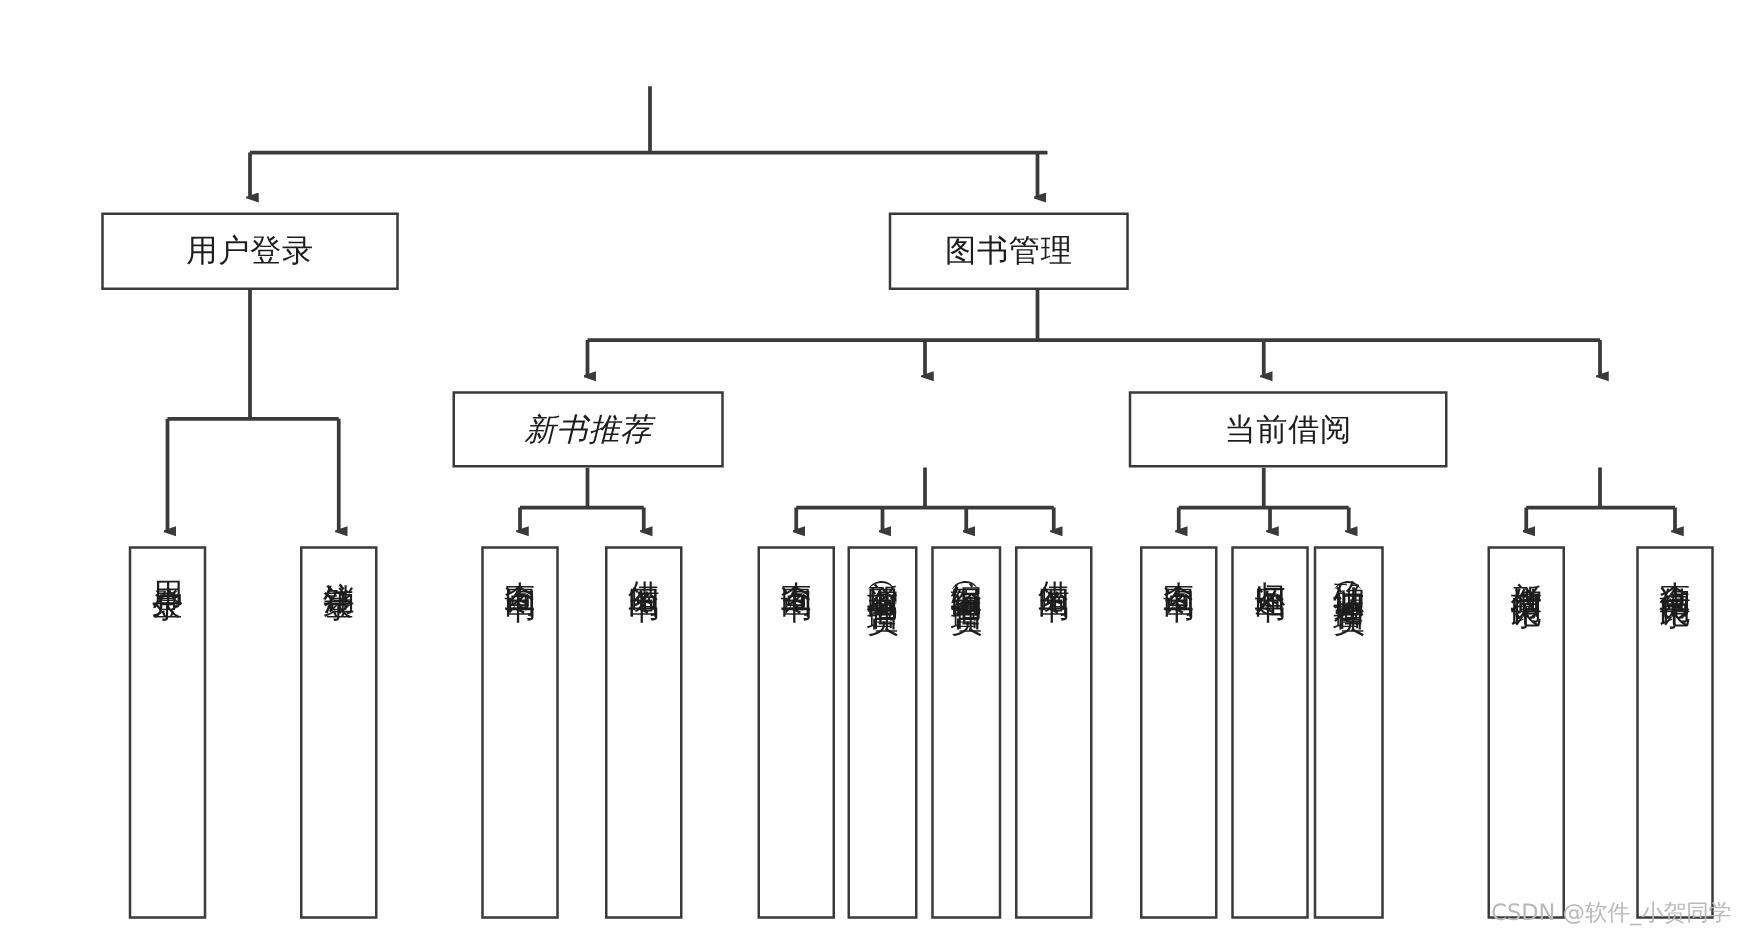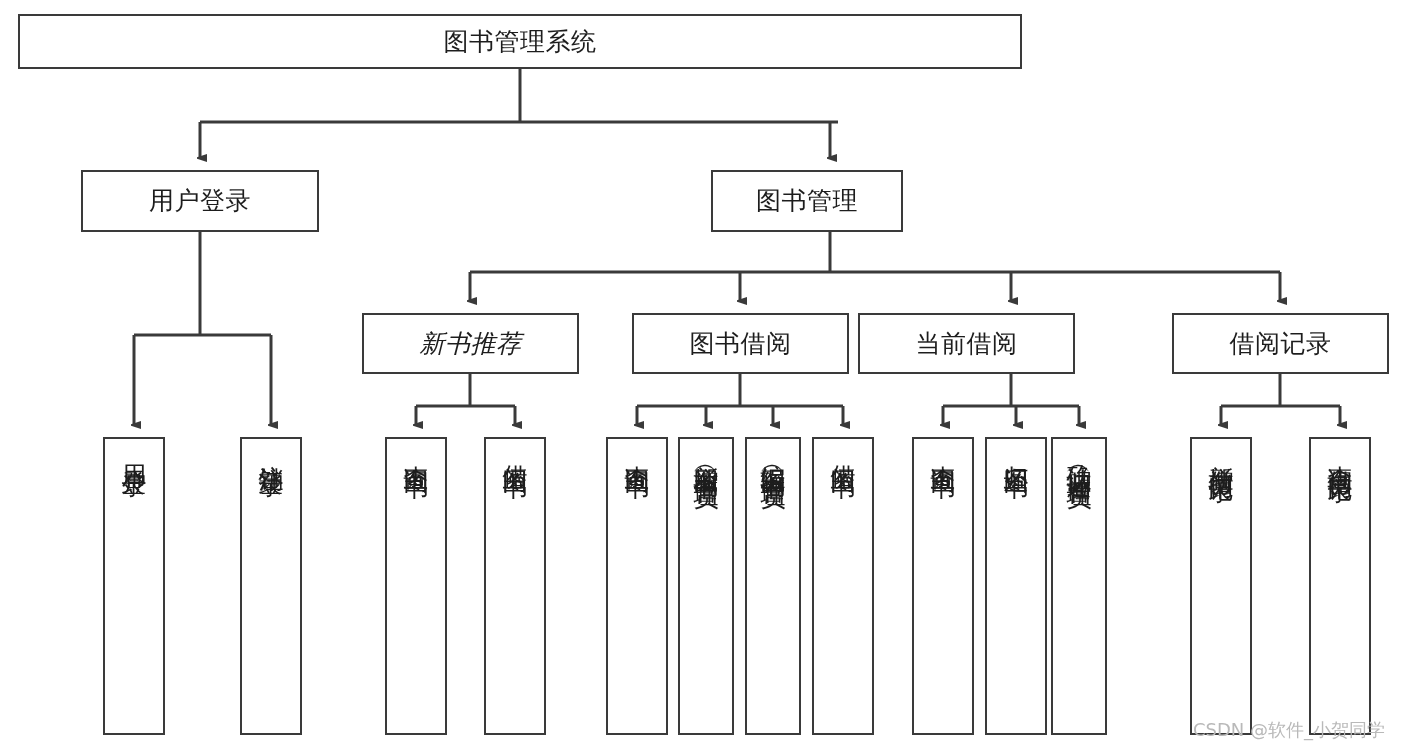--- a/index.html
+++ b/index.html
@@ -118,42 +118,33 @@
       <path d="M1016,406 L1016,425" marker-end="url(#arrow)"></path>
       <path d="M1079,406 L1079,425" marker-end="url(#arrow)"></path>
 
       <path d="M1280,374 L1280,406"></path>
       <path d="M1221,406 L1340,406"></path>
       <path d="M1221,406 L1221,425" marker-end="url(#arrow)"></path>
       <path d="M1340,406 L1340,425" marker-end="url(#arrow)"></path>
     </g>
   </svg>
 
-  <div class="node root horiz" id="node-root" style="left: 18px; top: 14px; width: 1004px; height: 55px;">
-    <span class="node-label">图书管理系统</span>
-  </div>
 
   <div class="node horiz" id="node-user-login" style="left: 81px; top: 170px; width: 238px; height: 62px;">
     <span class="node-label">用户登录</span>
   </div>
   <div class="node horiz" id="node-book-manage" style="left: 711px; top: 170px; width: 192px; height: 62px;">
     <span class="node-label">图书管理</span>
   </div>
 
   <div class="node horiz" id="node-new-book-recommend" style="left: 362px; top: 313px; width: 217px; height: 61px; font-style: italic;">
     <span class="node-label">新书推荐</span>
   </div>
-  <div class="node horiz" id="node-book-borrow" style="left: 632px; top: 313px; width: 217px; height: 61px;">
-    <span class="node-label">图书借阅</span>
-  </div>
-  <div class="node horiz" id="node-current-borrow" style="left: 858px; top: 313px; width: 217px; height: 61px;">
+  <div class="node horiz" id="node-current-borrow" style="left: 903px; top: 313px; width: 255px; height: 61px;">
     <span class="node-label">当前借阅</span>
-  </div>
-  <div class="node horiz" id="node-borrow-record" style="left: 1172px; top: 313px; width: 217px; height: 61px;">
-    <span class="node-label">借阅记录</span>
   </div>
 
   <div class="node vert" id="node-leaf-user-login" style="left: 103px; top: 437px; width: 62px; height: 298px;">
     <span class="node-label">用户登录</span>
   </div>
   <div class="node vert" id="node-leaf-logout" style="left: 240px; top: 437px; width: 62px; height: 298px;">
     <span class="node-label">注销登录</span>
   </div>
   <div class="node vert" id="node-leaf-query-book-1" style="left: 385px; top: 437px; width: 62px; height: 298px;">
     <span class="node-label">查询图书</span>

